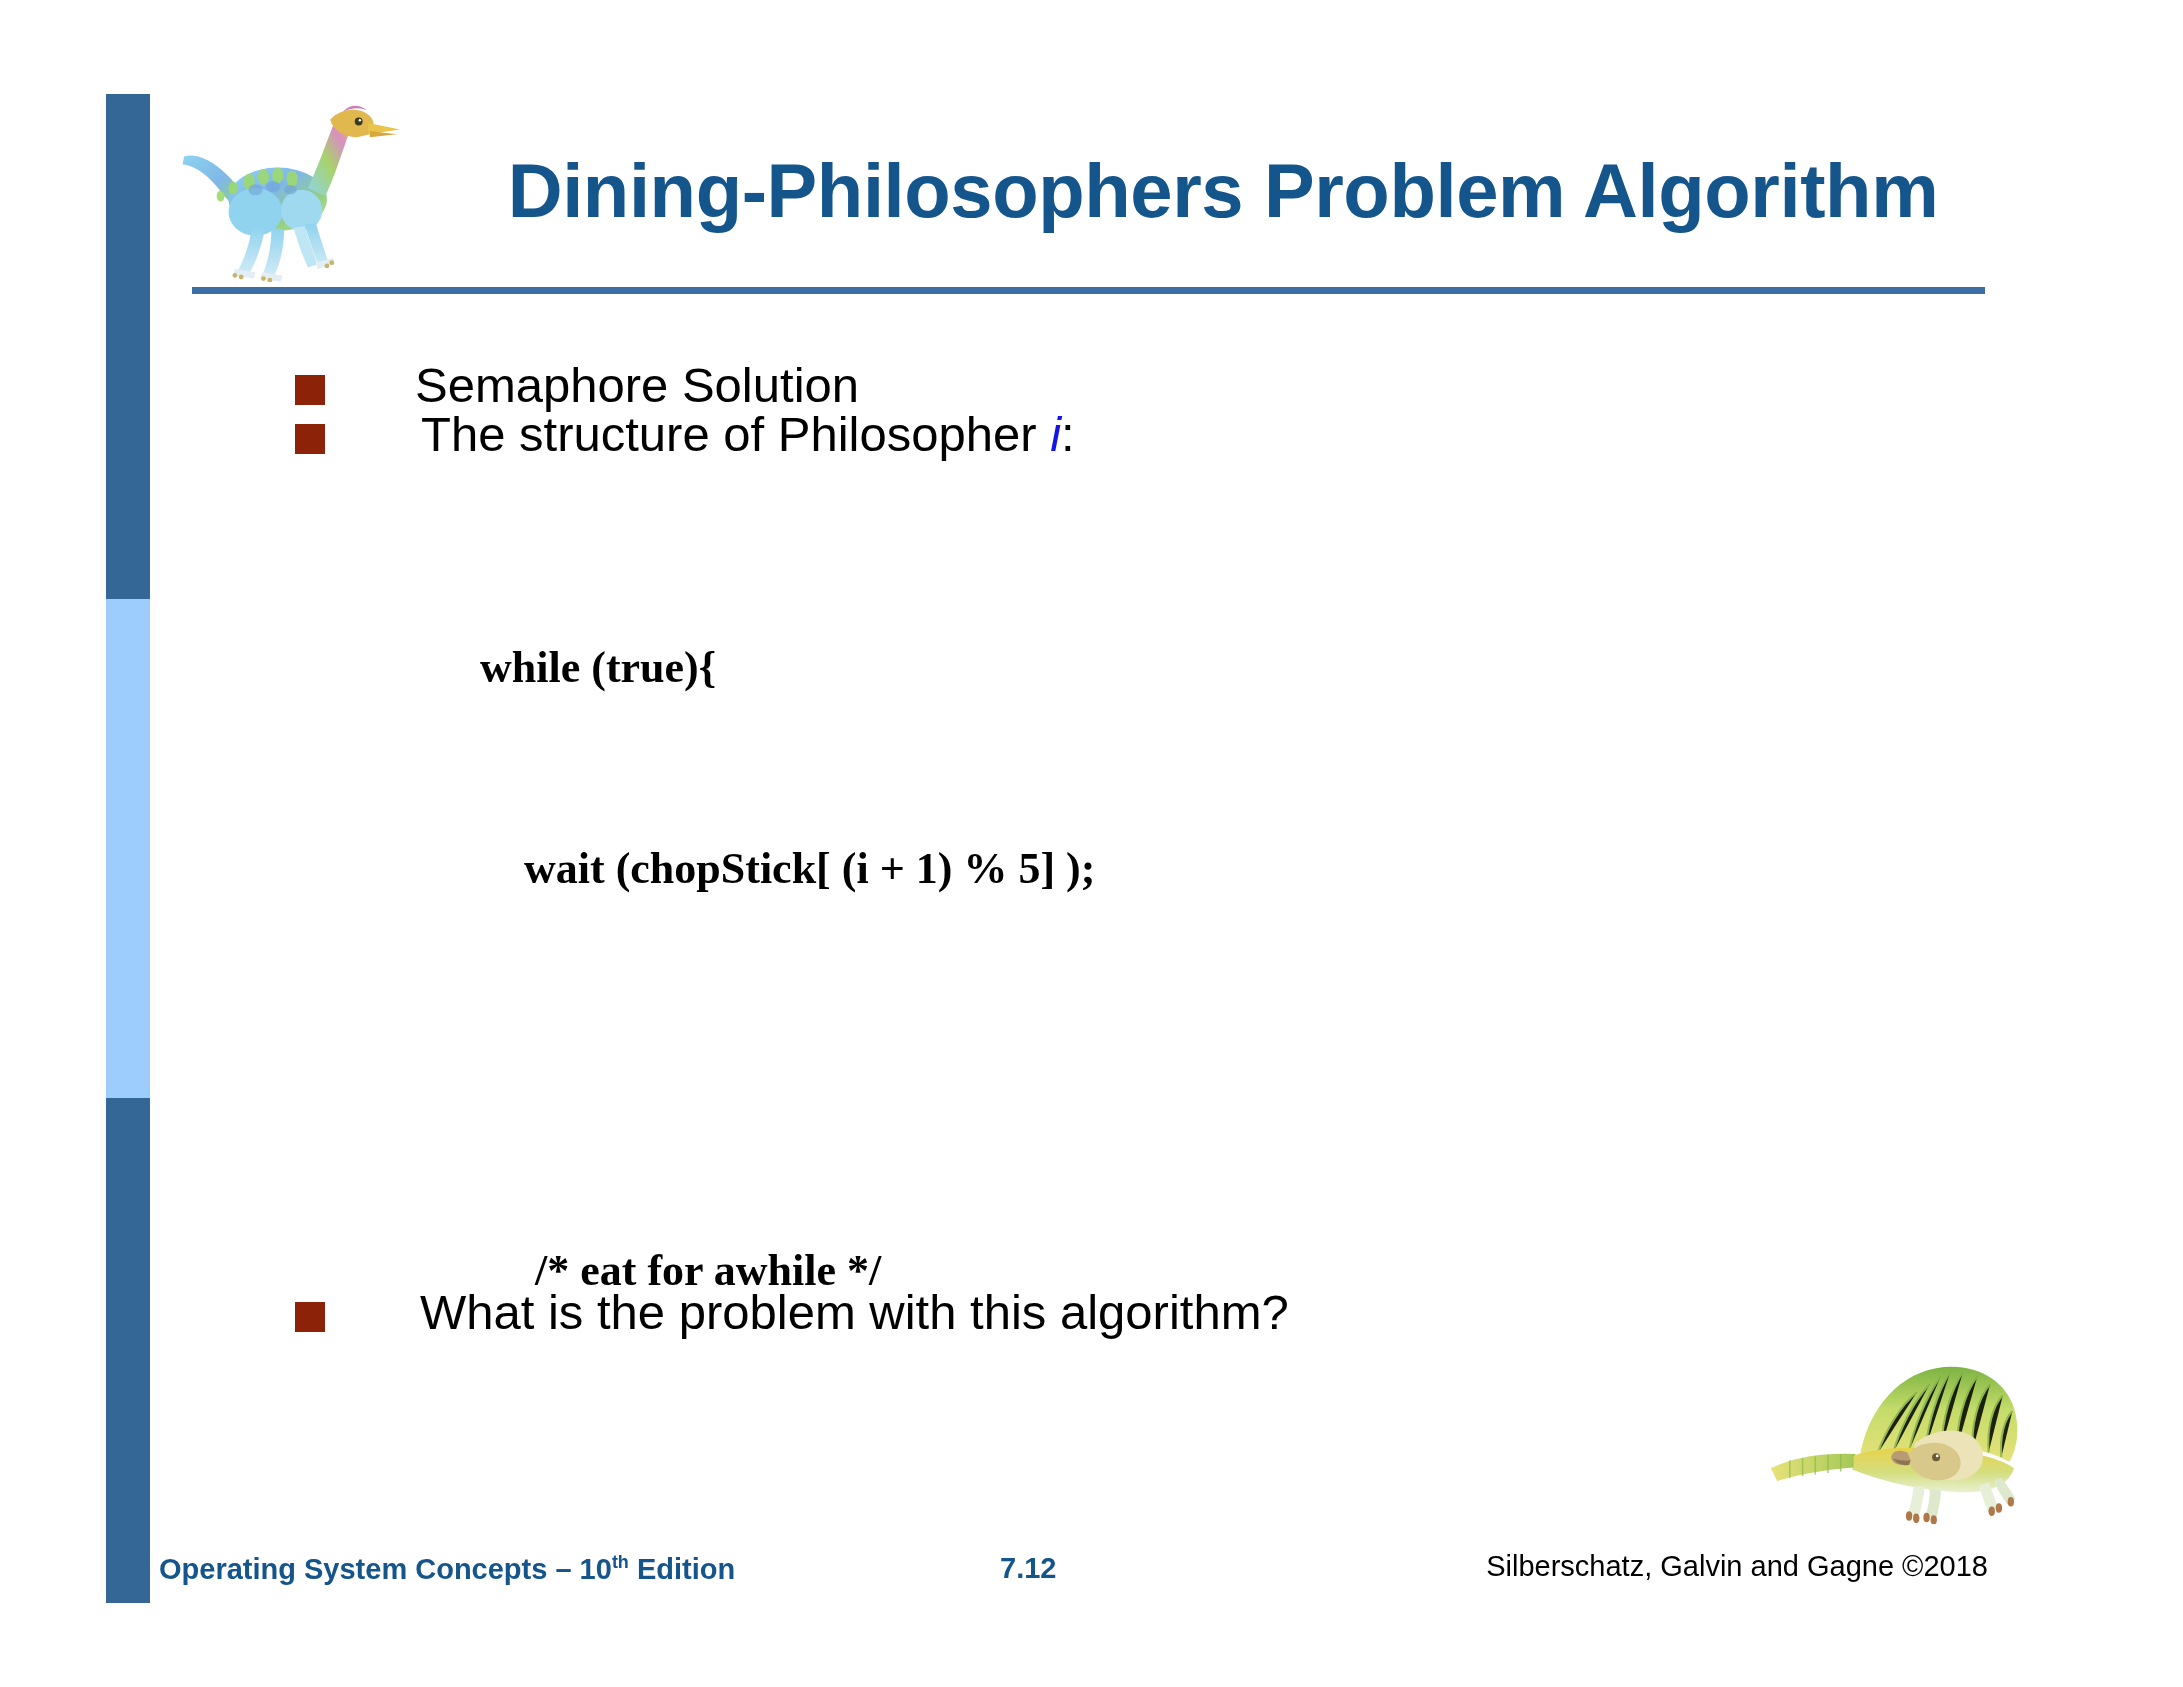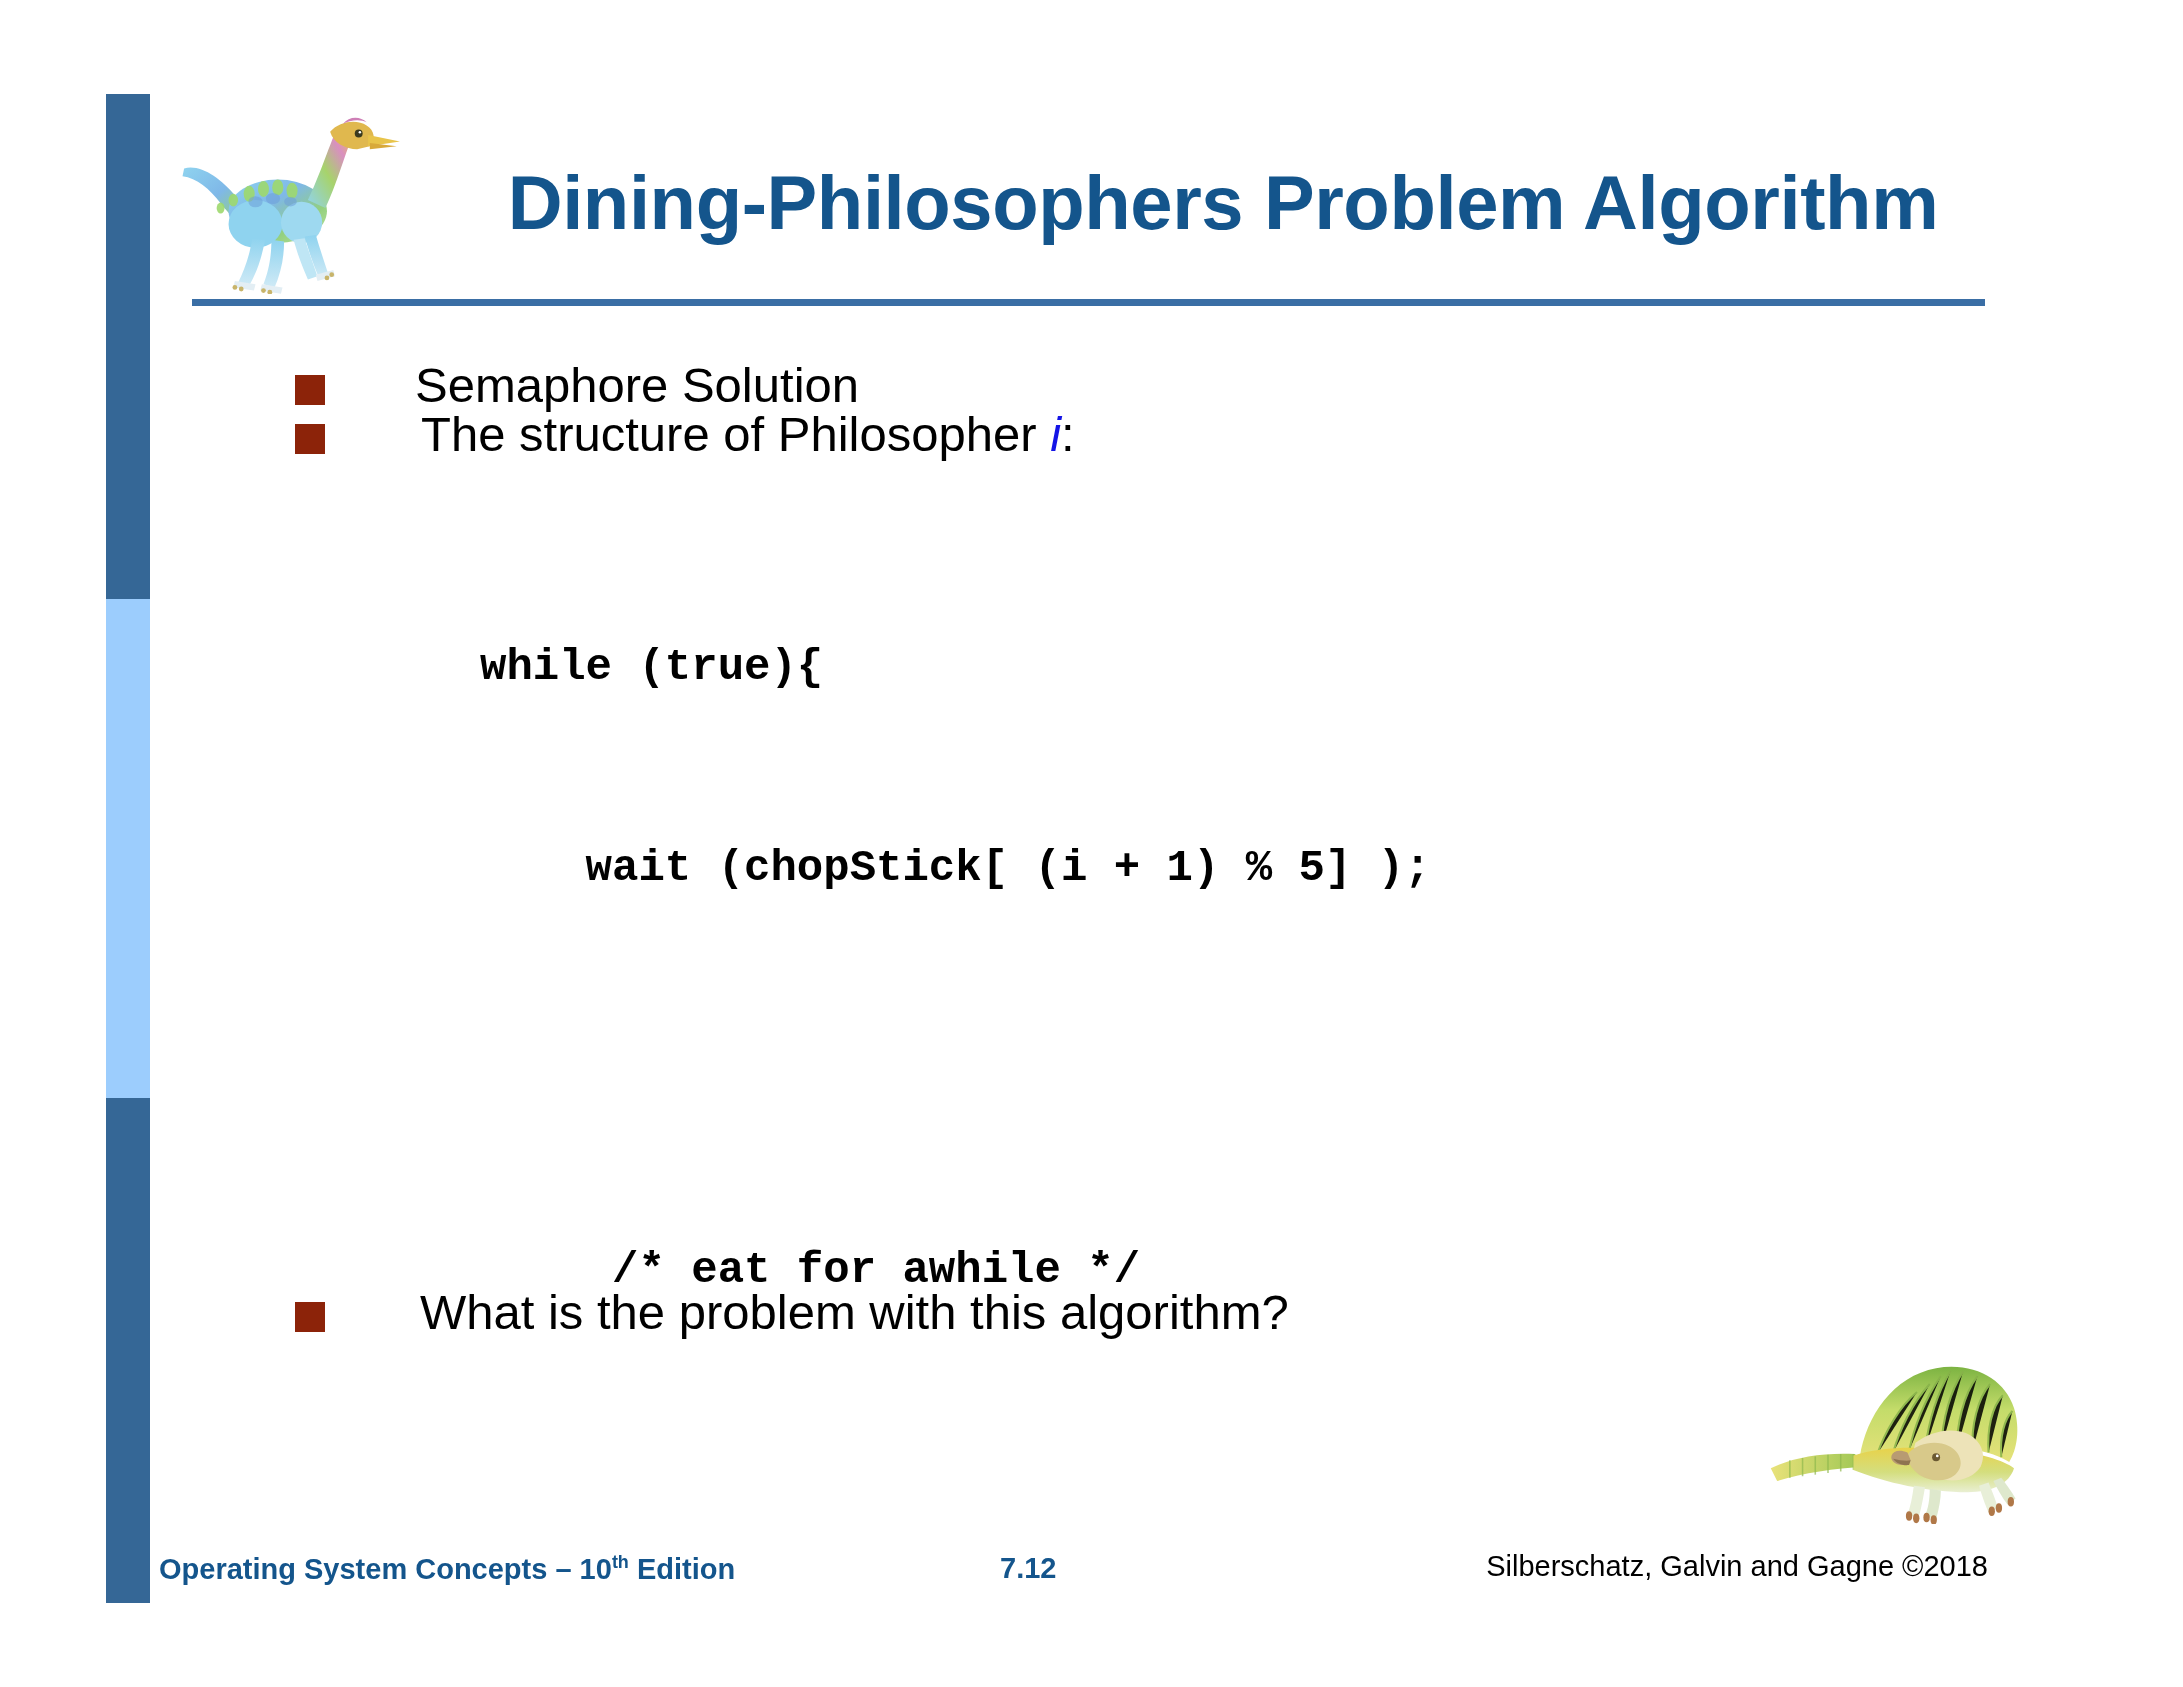--- a/index.html
+++ b/index.html
@@ -24,21 +24,21 @@
     top: 94px;
     width: 44px;
     height: 1508px;
   }
   .sidebar .seg { position: absolute; left: 0; width: 100%; }
   .seg-top    { top: 0px;    height: 505px; background: #356796; }
   .seg-mid    { top: 505px;  height: 499px; background: #9CCDFD; }
   .seg-bottom { top: 1004px; height: 505px; background: #356796; }
 
   
-  .header { position: absolute; left: 0; top: 16px; width: 2183px; height: 318px; }
+  .header { position: absolute; left: 0; top: 4px; width: 2183px; height: 318px; }
 
   .title-dino {
     position: absolute;
     left: 173px;
     top: 95px;
     width: 246px;
     height: 183px;
   }
   .title-dino svg { display: block; width: 100%; height: 100%; }
 
@@ -105,21 +105,21 @@
     position: absolute;
     left: 480px;
     top: 500px;
     font-family: "Liberation Mono", "DejaVu Sans Mono", monospace;
     font-size: 44px;
     font-weight: bold;
     color: #000000;
     line-height: 67px;
     white-space: pre;
   }
-  .code-line { height: 67px; }
+  .code-line { height: 67px; font-family: Liberation Serif, serif; }
   .code-line.blank { height: 67px; }
 
   
   .footer { position: absolute; left: 0; top: 1540px; width: 2183px; height: 95px; padding-left: 12px; }
   .footer-left {
     position: absolute;
     left: 159px;
     top: 12px;
     font-size: 29px;
     font-weight: bold;

